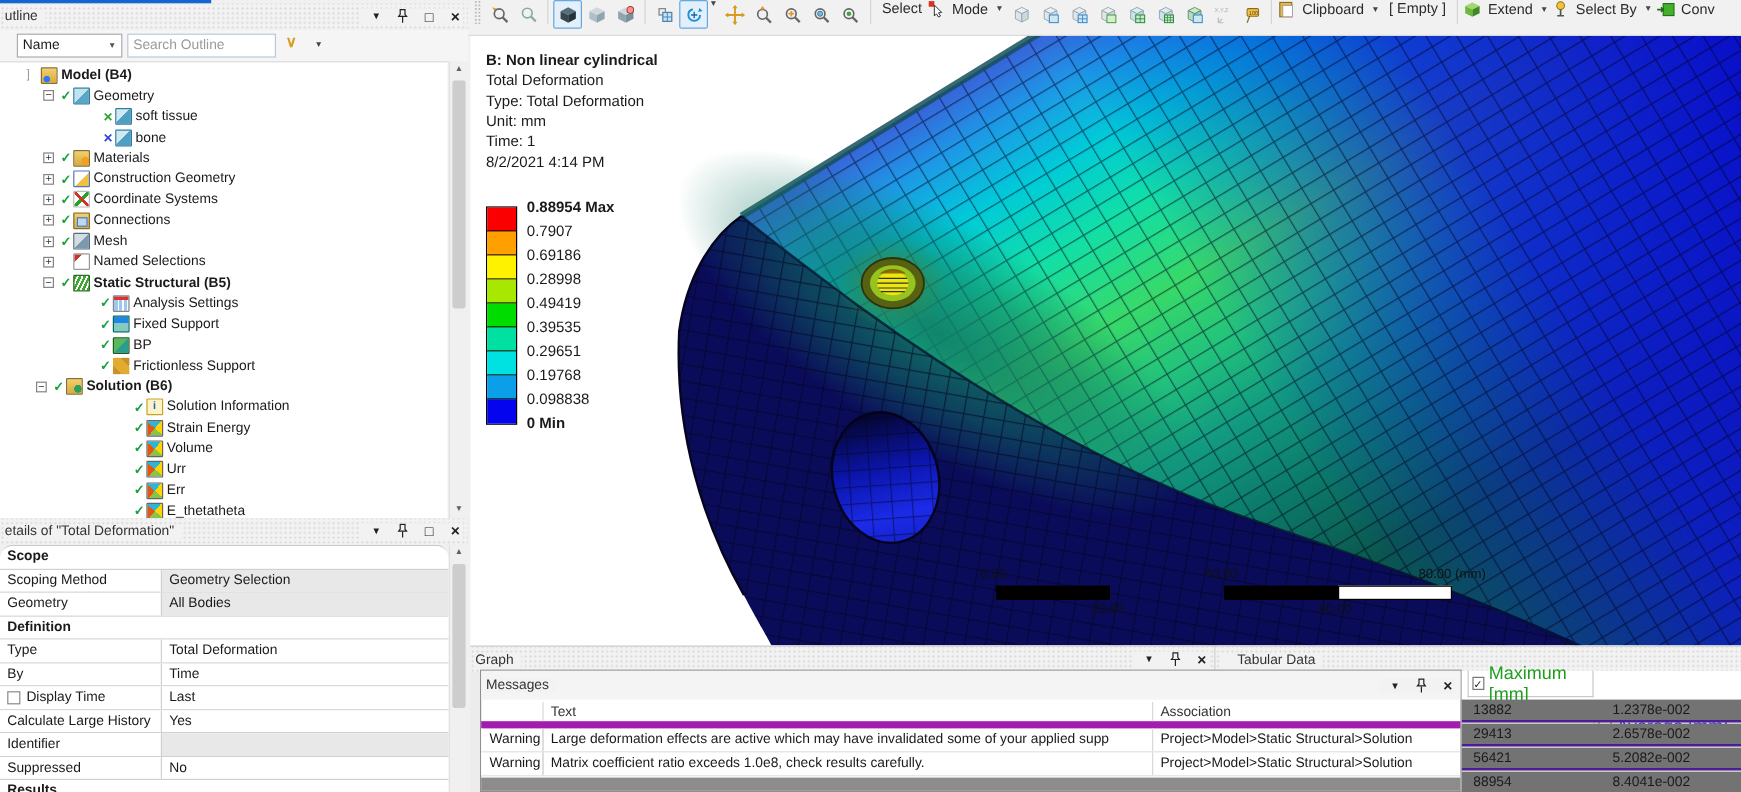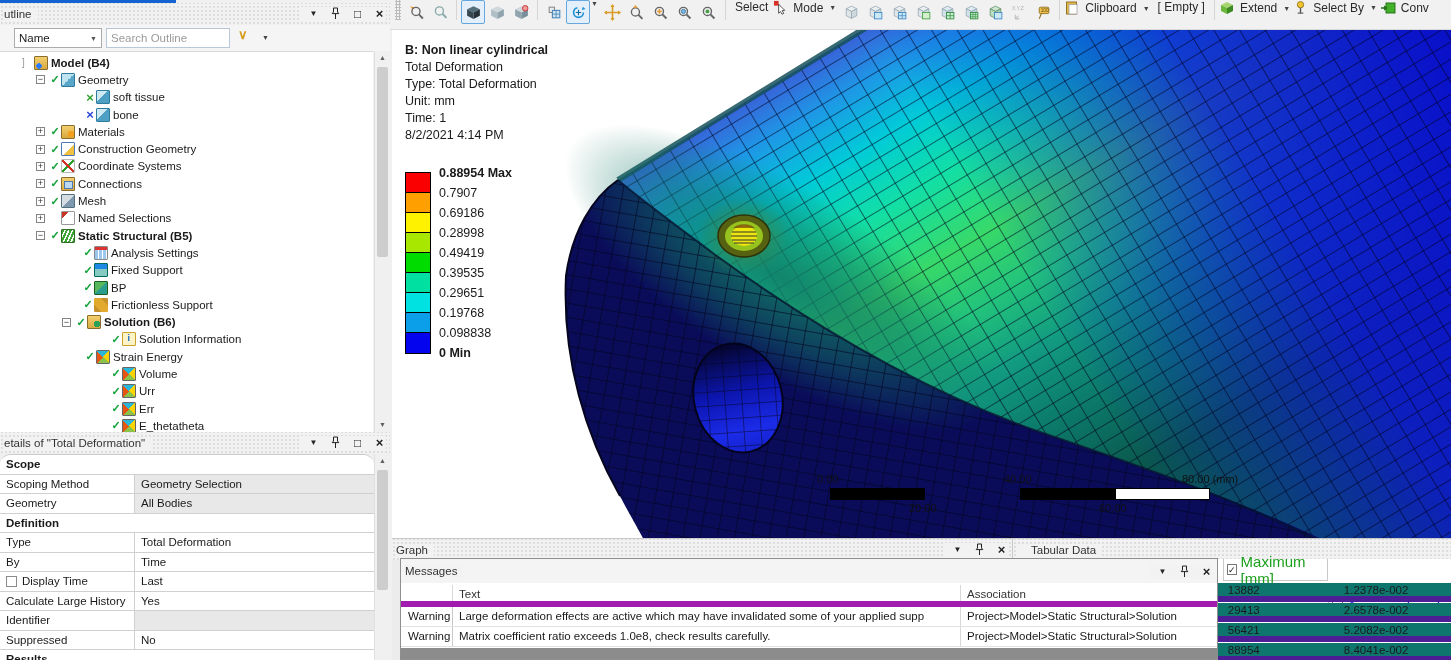--- a/index.html
+++ b/index.html
@@ -143,21 +143,21 @@
   .gfield { position:absolute; width:78px; height:18px; border:1px solid #b5b5b5; background:#fff; }
 
   .tabular { position:absolute; left:1012px; top:538px; width:439px; height:122px; background:#f0f0f0;
              border-top:1px solid #c9c9c9; border-left:1px solid #c9c9c9; z-index:3; }
   .tabular .pbody { position:absolute; left:0; top:20px; right:0; bottom:0; background:#fff; }
   .tcolh { position:absolute; top:0; height:22px; background:#fff; border:1px solid #c9c9c9;
            border-top:none; display:flex; align-items:center; padding-left:3px; font-size:15px; }
   .tcheck { width:11px; height:11px; border:1px solid #777; background:#fff; margin-right:4px;
             font-size:9px; line-height:10px; text-align:center; color:#111; }
   .tcheck::before { content:"✓"; }
-  .trowt { position:absolute; height:19px; background:#0f766e; border-bottom:6px solid #4c1d95;
+  .trowt { position:absolute; height:19px; background:#737373; border-bottom:2px solid #4c1d95;
            display:flex; align-items:center;gap:21px; }
   .tcell { padding-left:4px; overflow:hidden; white-space:nowrap; }
 
   .messages { position:absolute; left:400px; top:558px; width:818px; height:102px; background:#fff;
               border:1px solid #8f8f8f; z-index:4; }
   .messages .phead { height:24px; background:#f4f4f4; }
   .mhdr { position:absolute; left:0; top:26px; height:22px; width:100%; display:flex;
           border-bottom:6px solid #a21caf; color:#333; }
   .mc1 { width:52px; flex:0 0 52px; border-right:1px solid #d8d8d8; }
   .mc2 { width:508px; flex:0 0 508px; border-right:1px solid #d8d8d8; padding:3px 0 0 6px; }
@@ -276,32 +276,32 @@
       <div class="trow" style="padding-left:82px">
           <span class="mk chk"></span>
           <span class="tico i-bp"></span>
           <span class="lbl">BP</span>
         </div>
       <div class="trow" style="padding-left:82px">
           <span class="mk chk"></span>
           <span class="tico i-fls"></span>
           <span class="lbl">Frictionless Support</span>
         </div>
-      <div class="trow b" style="padding-left:62px">
+      <div class="trow b" style="padding-left:30px">
           <span class="exp minus"></span>
           <span class="mk chk"></span>
           <span class="tico i-sol"></span>
           <span class="lbl">Solution (B6)</span>
         </div>
       <div class="trow" style="padding-left:110px">
           <span class="mk chk"></span>
           <span class="tico i-si"></span>
           <span class="lbl">Solution Information</span>
         </div>
-      <div class="trow" style="padding-left:84px">
+      <div class="trow" style="padding-left:110px">
           <span class="mk chk"></span>
           <span class="tico i-res"></span>
           <span class="lbl">Strain Energy</span>
         </div>
       <div class="trow" style="padding-left:110px">
           <span class="mk chk"></span>
           <span class="tico i-res"></span>
           <span class="lbl">Volume</span>
         </div>
       <div class="trow" style="padding-left:110px">

